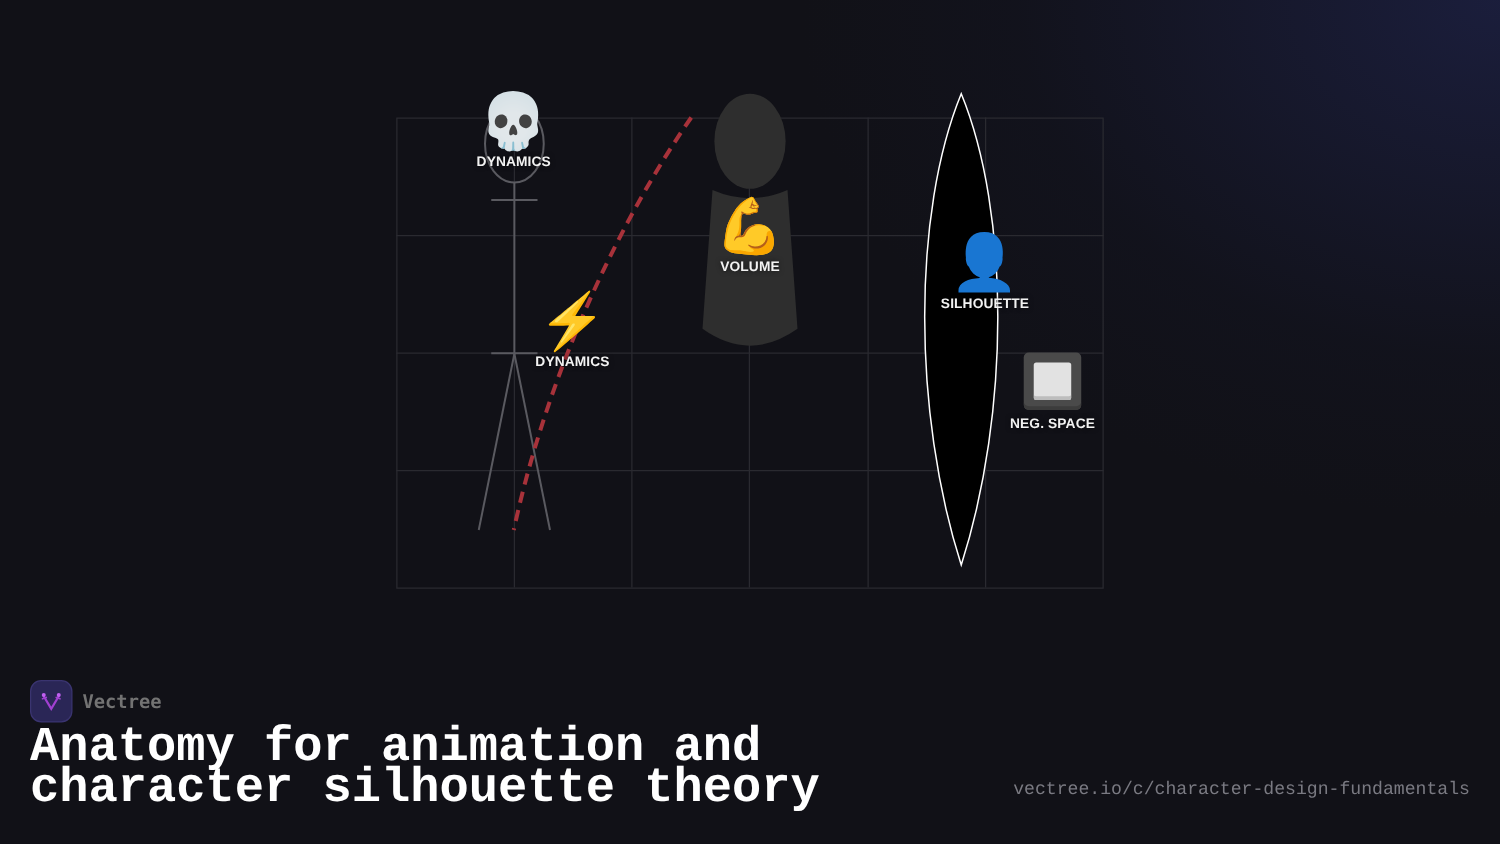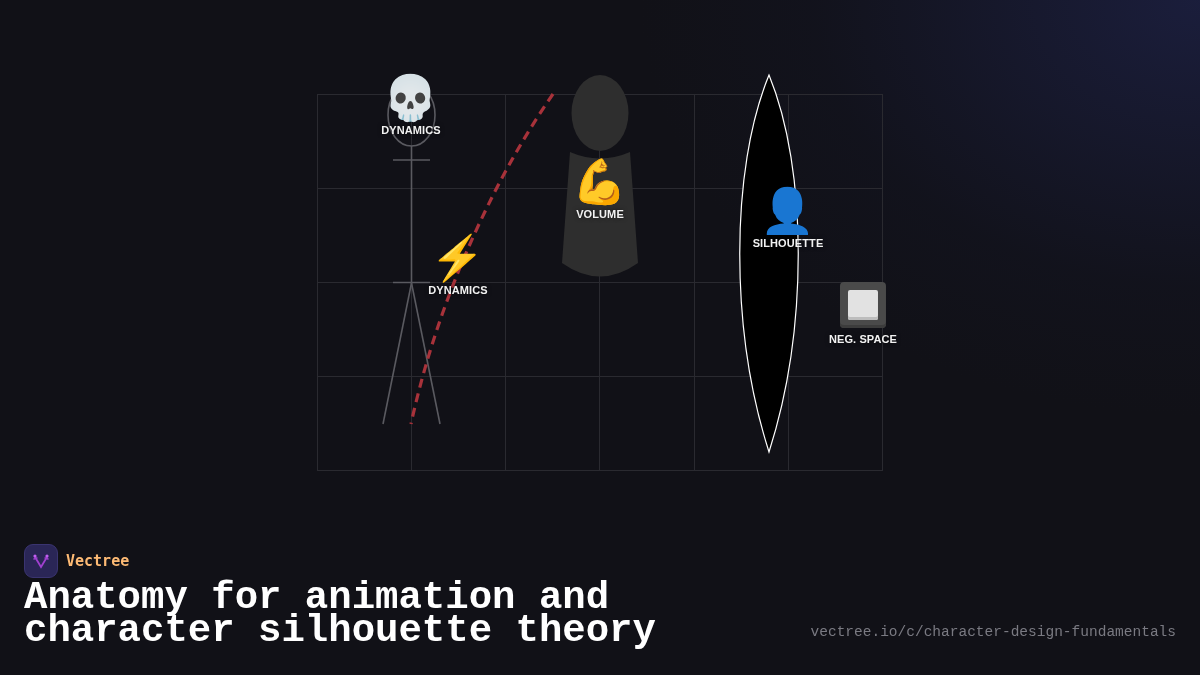--- a/index.html
+++ b/index.html
@@ -37,21 +37,21 @@
   }
   .brand {
     position: absolute; left: 24px; top: 544px; display: flex; align-items: center; gap: 8px;
   }
   .logo {
     width: 34px; height: 34px; border-radius: 9px; background: #2a2656;
     border: 1px solid #3a3470; box-sizing: border-box;
     display: flex; align-items: center; justify-content: center;
   }
   .brand-name {
-    color: #fdba74; font-family: "DejaVu Sans Mono", monospace; font-weight: bold; font-size: 15px;
+    color: #737373; font-family: "DejaVu Sans Mono", monospace; font-weight: bold; font-size: 15px;
   }
   .title {
     position: absolute; left: 24px; top: 582px; margin: 0;
     color: #ffffff; font-family: "Liberation Mono", monospace; font-weight: bold;
     font-size: 39px; line-height: 33px; width: 800px;
   }
   .url {
     position: absolute; right: 24px; top: 624px;
     color: #7a7a82; font-family: "Liberation Mono", monospace; font-size: 14.5px;
   }
@@ -108,21 +108,21 @@
   <div class="label-group" style="left:600px; top:158px;">
     <span class="emoji">💪</span>
     <span class="lbl">VOLUME</span>
   </div>
 
   <div class="label-group" style="left:788px; top:187px;">
     <span class="emoji">👤</span>
     <span class="lbl">SILHOUETTE</span>
   </div>
 
-  <div class="label-group" style="left:863px; top:282px;">
+  <div class="label-group" style="left:842px; top:282px;">
     <div class="neg-box">
       <div class="neg-inner"></div>
     </div>
     <span class="lbl" style="margin-top:5px;">NEG. SPACE</span>
   </div>
 </div>
 
 <div class="brand">
   <div class="logo">
     <svg width="20" height="20" viewBox="0 0 20 20">

